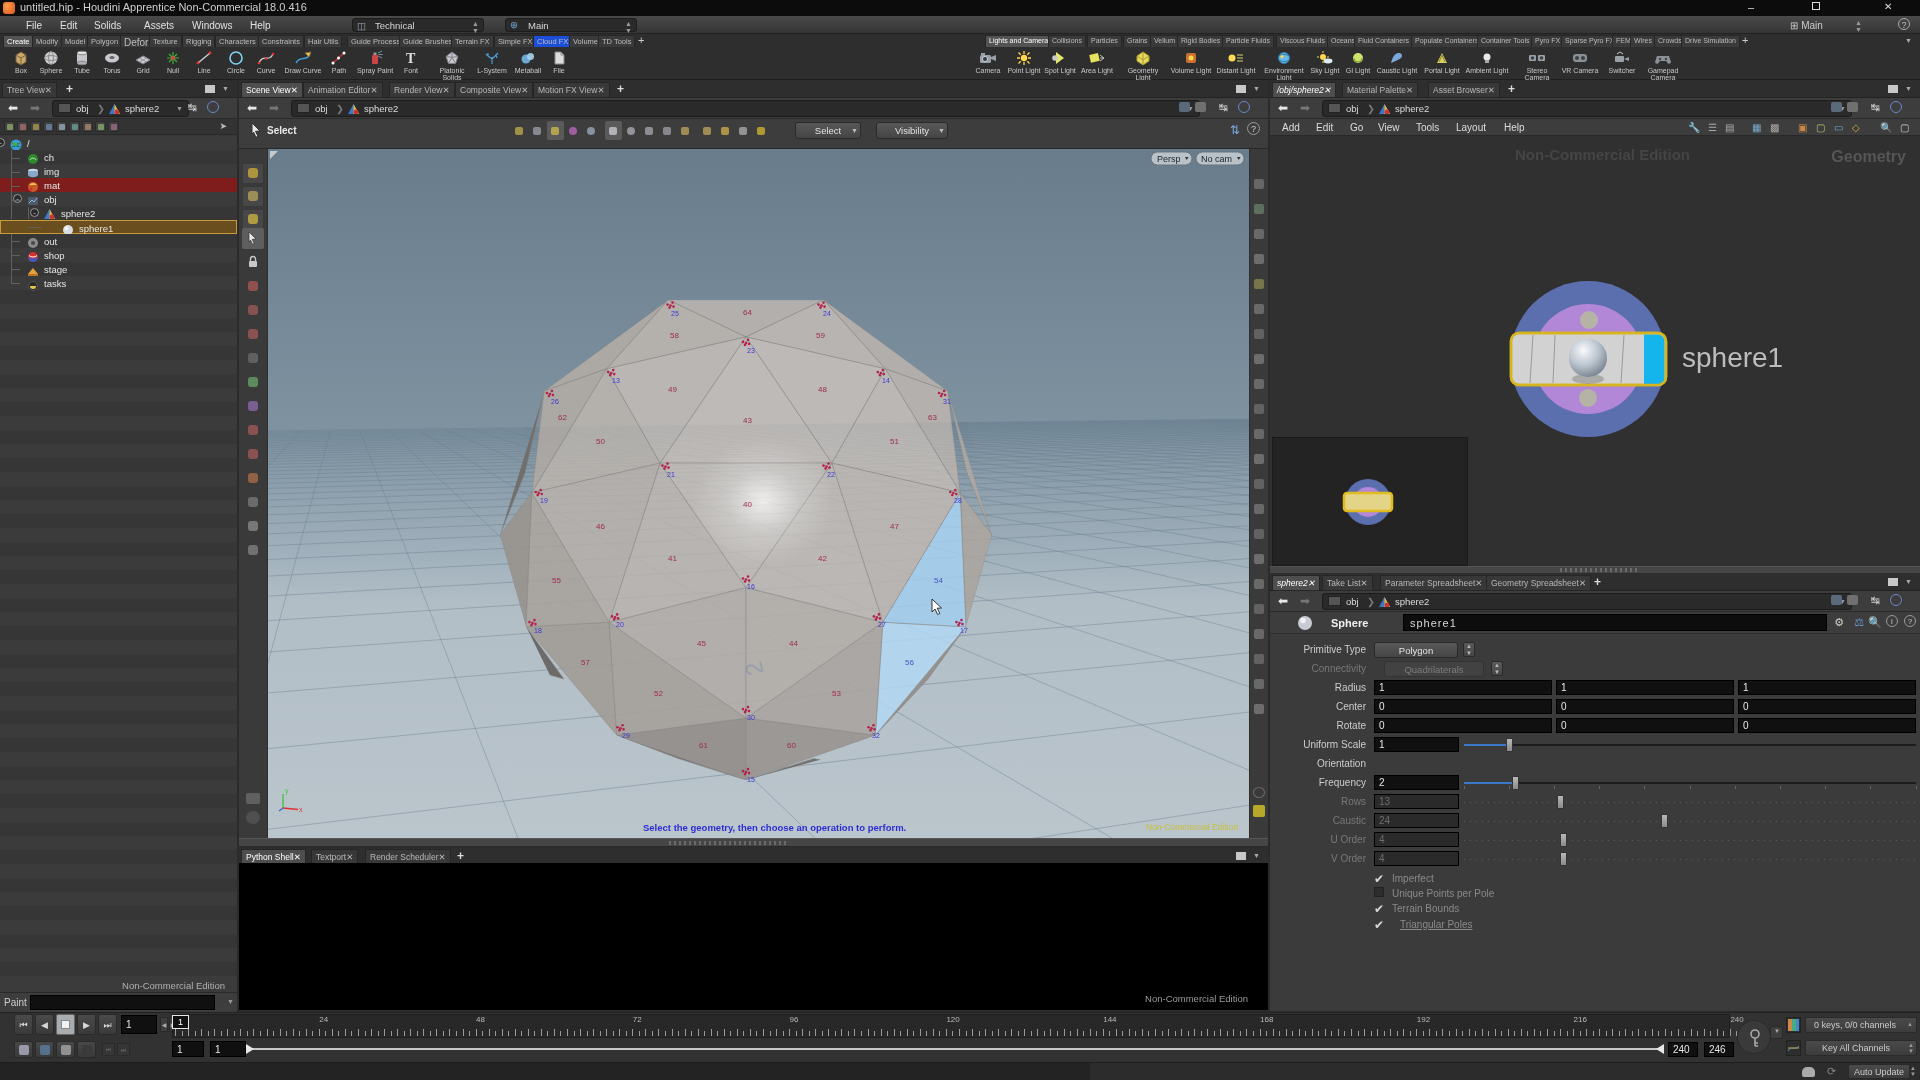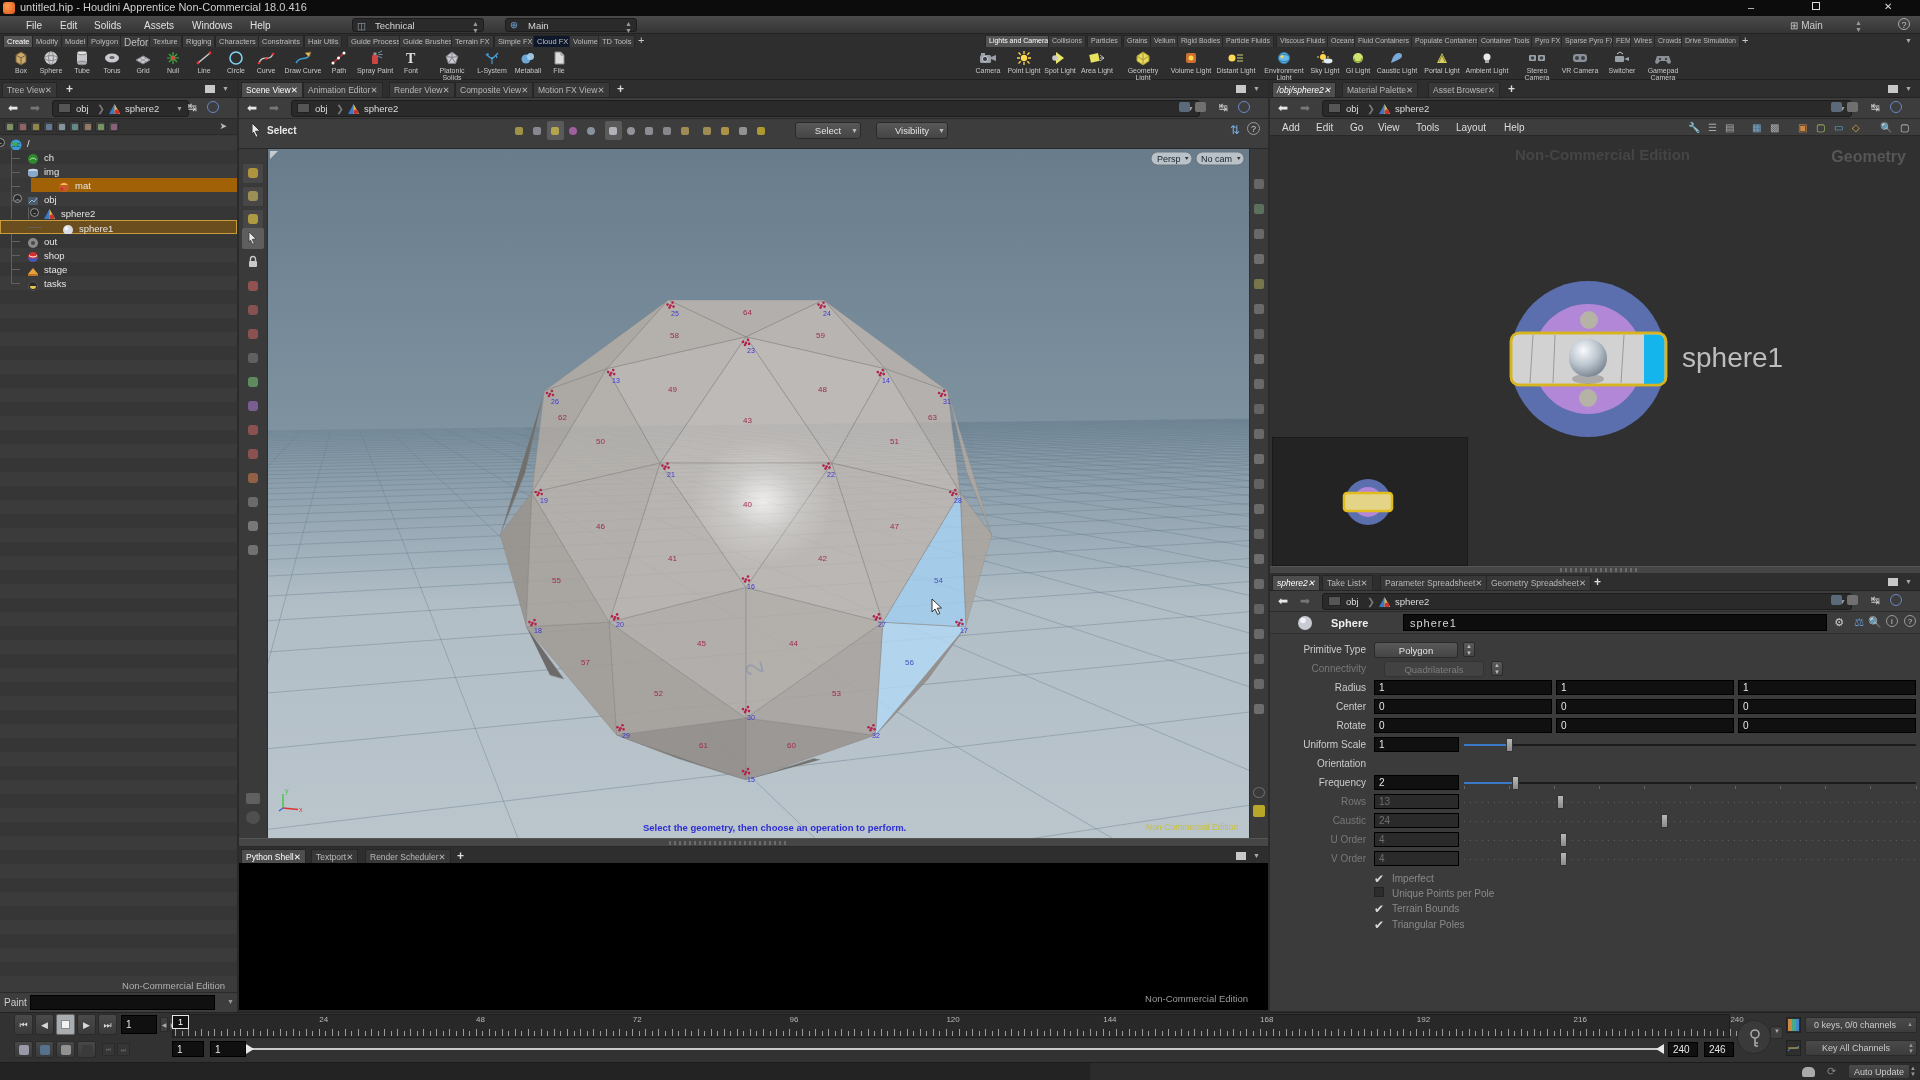--- a/index.html
+++ b/index.html
@@ -46,21 +46,21 @@
     <div class="abs" style="left:120px;top:1px;height:12px;padding:1px 3px;font-size:10px;white-space:nowrap;overflow:hidden;color:#bdbdbd;background:#3a3a3a;border:1px solid #262626;border-bottom:none;">Deform</div>
     <div class="abs" style="left:149px;top:1px;height:12px;padding:1px 3px;font-size:7.5px;white-space:nowrap;overflow:hidden;color:#bdbdbd;background:#3a3a3a;border:1px solid #262626;border-bottom:none;">Texture</div>
     <div class="abs" style="left:182px;top:1px;height:12px;padding:1px 3px;font-size:7.5px;white-space:nowrap;overflow:hidden;color:#bdbdbd;background:#3a3a3a;border:1px solid #262626;border-bottom:none;">Rigging</div>
     <div class="abs" style="left:215px;top:1px;height:12px;padding:1px 3px;font-size:7.5px;white-space:nowrap;overflow:hidden;color:#bdbdbd;background:#3a3a3a;border:1px solid #262626;border-bottom:none;">Characters</div>
     <div class="abs" style="left:258px;top:1px;height:12px;padding:1px 3px;font-size:7.5px;white-space:nowrap;overflow:hidden;color:#bdbdbd;background:#3a3a3a;border:1px solid #262626;border-bottom:none;">Constraints</div>
     <div class="abs" style="left:304px;top:1px;height:12px;padding:1px 3px;font-size:7.5px;white-space:nowrap;overflow:hidden;color:#bdbdbd;background:#3a3a3a;border:1px solid #262626;border-bottom:none;">Hair Utils</div>
     <div class="abs" style="left:347px;top:1px;height:12px;padding:1px 3px;font-size:7.5px;white-space:nowrap;overflow:hidden;color:#bdbdbd;background:#3a3a3a;border:1px solid #262626;border-bottom:none;">Guide Process</div>
     <div class="abs" style="left:399px;top:1px;height:12px;padding:1px 3px;font-size:7.5px;white-space:nowrap;overflow:hidden;color:#bdbdbd;background:#3a3a3a;border:1px solid #262626;border-bottom:none;">Guide Brushes</div>
     <div class="abs" style="left:451px;top:1px;height:12px;padding:1px 3px;font-size:7.5px;white-space:nowrap;overflow:hidden;color:#bdbdbd;background:#3a3a3a;border:1px solid #262626;border-bottom:none;">Terrain FX</div>
     <div class="abs" style="left:494px;top:1px;height:12px;padding:1px 3px;font-size:7.5px;white-space:nowrap;overflow:hidden;color:#bdbdbd;background:#3a3a3a;border:1px solid #262626;border-bottom:none;">Simple FX</div>
-    <div class="abs" style="left:533px;top:1px;height:12px;padding:1px 3px;font-size:7.5px;white-space:nowrap;overflow:hidden;color:#bdbdbd;background:#0f172a;border:1px solid #262626;border-bottom:none;">Cloud FX</div>
+    <div class="abs" style="left:533px;top:1px;height:12px;padding:1px 3px;font-size:7.5px;white-space:nowrap;overflow:hidden;color:#bdbdbd;background:#1d4ed8;border:1px solid #262626;border-bottom:none;">Cloud FX</div>
     <div class="abs" style="left:569px;top:1px;height:12px;padding:1px 3px;font-size:7.5px;white-space:nowrap;overflow:hidden;color:#bdbdbd;background:#3a3a3a;border:1px solid #262626;border-bottom:none;">Volume</div>
     <div class="abs" style="left:598px;top:1px;height:12px;padding:1px 3px;font-size:7.5px;white-space:nowrap;overflow:hidden;color:#bdbdbd;background:#3a3a3a;border:1px solid #262626;border-bottom:none;">TD Tools</div>
     <div class="abs" style="left:638px;top:0px;color:#ccc;font-size:11px;">+</div>
     <div class="abs" style="left:985px;top:1px;height:12px;padding:1px 3px;font-size:7px;white-space:nowrap;overflow:hidden;color:#fff;background:#535353;border:1px solid #262626;border-bottom:none;">Lights and Cameras</div>
     <div class="abs" style="left:1048px;top:1px;height:12px;padding:1px 3px;font-size:7px;white-space:nowrap;overflow:hidden;color:#bdbdbd;background:#3a3a3a;border:1px solid #262626;border-bottom:none;">Collisions</div>
     <div class="abs" style="left:1087px;top:1px;height:12px;padding:1px 3px;font-size:7px;white-space:nowrap;overflow:hidden;color:#bdbdbd;background:#3a3a3a;border:1px solid #262626;border-bottom:none;">Particles</div>
     <div class="abs" style="left:1123px;top:1px;height:12px;padding:1px 3px;font-size:7px;white-space:nowrap;overflow:hidden;color:#bdbdbd;background:#3a3a3a;border:1px solid #262626;border-bottom:none;">Grains</div>
     <div class="abs" style="left:1150px;top:1px;height:12px;padding:1px 3px;font-size:7px;white-space:nowrap;overflow:hidden;color:#bdbdbd;background:#3a3a3a;border:1px solid #262626;border-bottom:none;">Vellum</div>
     <div class="abs" style="left:1177px;top:1px;height:12px;padding:1px 3px;font-size:7px;white-space:nowrap;overflow:hidden;color:#bdbdbd;background:#3a3a3a;border:1px solid #262626;border-bottom:none;">Rigid Bodies</div>
     <div class="abs" style="left:1222px;top:1px;height:12px;padding:1px 3px;font-size:7px;white-space:nowrap;overflow:hidden;color:#bdbdbd;background:#3a3a3a;border:1px solid #262626;border-bottom:none;">Particle Fluids</div>
@@ -377,21 +377,21 @@
           </svg></span>
         <span style="position:absolute;left:44px;top:2px;font-size:9.5px;color:#e6e6e6;">ch</span>
       </div>
       <div class="abs" style="left:0;top:164px;width:237px;height:14px;background:#3b3b3b;">
         <span style="position:absolute;left:27px;top:1px;width:12px;height:12px;"><svg width="12" height="12" viewBox="0 0 12 12" style="">
             <ellipse cx="6" cy="4" rx="5" ry="2.2" fill="#c8d8e8"></ellipse>
             <path d="M1 4v4c0 1.2 2.2 2.2 5 2.2s5-1 5-2.2V4" fill="#8aa8c8"></path>
           </svg></span>
         <span style="position:absolute;left:44px;top:2px;font-size:9.5px;color:#e6e6e6;">img</span>
       </div>
-      <div class="abs" style="left:0;top:178px;width:237px;height:14px;background:#a16207;margin-left:31px;">
+      <div class="abs" style="left:0;top:178px;width:237px;height:14px;background:#7f1d1d;">
         <span style="position:absolute;left:27px;top:1px;width:12px;height:12px;"><svg width="12" height="12" viewBox="0 0 12 12" style="">
             <circle cx="6" cy="6" r="5" fill="#c85a2a"></circle>
             <path d="M2 4a5 5 0 018 0z" fill="#e8c84a"></path>
             <circle cx="4" cy="8" r="1.6" fill="#d03030"></circle>
           </svg></span>
         <span style="position:absolute;left:44px;top:2px;font-size:9.5px;color:#e6e6e6;">mat</span>
       </div>
       <div class="abs" style="left:0;top:192px;width:237px;height:14px;background:#3b3b3b;">
         <span style="position:absolute;left:13px;top:2px;width:9px;height:9px;border:1px solid #999;border-radius:50%;background:#2a2a2a;color:#ccc;font-size:8px;line-height:8px;text-align:center;">-</span>
         <span style="position:absolute;left:27px;top:1px;width:12px;height:12px;"><svg width="12" height="12" viewBox="0 0 12 12" style="">
@@ -1396,21 +1396,21 @@
     <div class="abs" style="left:104px;top:252px;width:300px;height:15px;">
       <span style="position:absolute;left:0;top:1px;width:10px;height:10px;background:#2c2c2c;border:1px solid #222;"></span>
       <span style="position:absolute;left:18px;top:2px;font-size:10px;color:#8a8a8a;">Unique Points per Pole</span>
     </div>
     <div class="abs" style="left:104px;top:267px;width:300px;height:15px;">
       <span style="position:absolute;left:0;top:1px;color:#d8d8d8;font-size:12px;">✔</span>
       <span style="position:absolute;left:18px;top:2px;font-size:10px;color:#8a8a8a;">Terrain Bounds</span>
     </div>
     <div class="abs" style="left:104px;top:283px;width:300px;height:15px;">
       <span style="position:absolute;left:0;top:1px;color:#d8d8d8;font-size:12px;">✔</span>
-      <span style="position:absolute;left:18px;top:2px;font-size:10px;color:#8a8a8a;">Triangular Poles</span>
+      <span style="position:absolute;left:26px;top:2px;font-size:10px;color:#8a8a8a;text-decoration:underline;">Triangular Poles</span>
     </div>
   </div>
 <div class="abs" style="left:0px;top:1012px;width:1920px;height:50px;background:#323232;border-top:1px solid #222;"></div>
 <div class="abs" style="left:0px;top:1014px;width:240px;height:24px;">
     <div class="abs" style="left:14px;top:0;width:19px;height:21px;background:linear-gradient(#4a4a4a,#3a3a3a);border:1px solid #2a2a2a;border-radius:2px;color:#d8d8d8;font-size:9px;text-align:center;line-height:20px;">⏮</div>
     <div class="abs" style="left:35px;top:0;width:19px;height:21px;background:linear-gradient(#4a4a4a,#3a3a3a);border:1px solid #2a2a2a;border-radius:2px;color:#d8d8d8;font-size:9px;text-align:center;line-height:20px;">◀</div>
     <div class="abs" style="left:56px;top:0;width:19px;height:21px;background:#a8adb2;border:1px solid #666;border-radius:2px;">
       <div style="margin:5px auto;width:9px;height:9px;background:#f2f2f2;border:1px solid #888;"></div>
     </div>
     <div class="abs" style="left:77px;top:0;width:19px;height:21px;background:linear-gradient(#4a4a4a,#3a3a3a);border:1px solid #2a2a2a;border-radius:2px;color:#d8d8d8;font-size:9px;text-align:center;line-height:20px;">▶</div>

